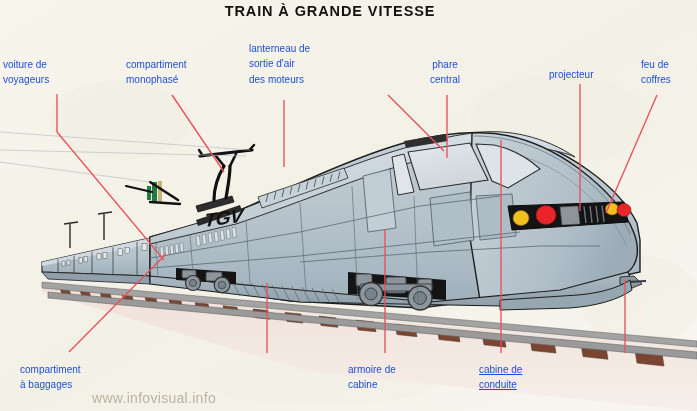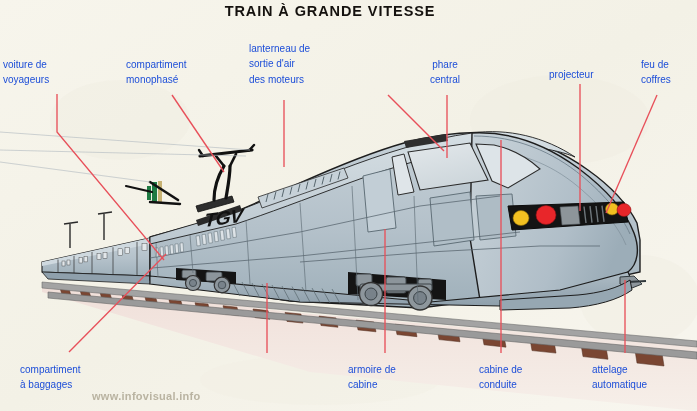--- a/index.html
+++ b/index.html
@@ -19,21 +19,21 @@
     color:#14110e;
   }
   .lbl{
     position:absolute;
     font-size:10px;line-height:15.4px;
     color:#1d4ed8;
     white-space:pre;
   }
   .wm{
     position:absolute;left:92px;top:390px;
-    font-size:11px;color:#b9b3a1;letter-spacing:.3px;font-weight:bold;
+    font-size:14px;color:#b9b3a1;letter-spacing:.3px;
   }
 </style>
 </head>
 <body>
 
 <div id="stage">
 
   <svg id="art" viewBox="0 0 697 411" xmlns="http://www.w3.org/2000/svg">
     <defs>
       <linearGradient id="bodyGrad" x1="0" y1="0" x2="0" y2="1">
@@ -364,19 +364,17 @@
   <div class="lbl" style="left:430px;top:57px;text-align:center;">phare
 central</div>
   <div class="lbl" style="left:549px;top:67px;">projecteur</div>
   <div class="lbl" style="left:641px;top:57px;">feu de
 coffres</div>
 
   <div class="lbl" style="left:20px;top:362px;">compartiment
 à baggages</div>
   <div class="lbl" style="left:348px;top:362px;">armoire de
 cabine</div>
-  <div class="lbl" style="left:479px;top:362px;">cabine de
+  <div class="lbl" style="left:479px;top:362px;text-decoration:underline;">cabine de
 conduite</div>
-  <div class="lbl" style="left:592px;top:362px;">attelage
-automatique</div>
 
   <div class="wm">www.infovisual.info</div>
 </div>
 
 </body></html>

